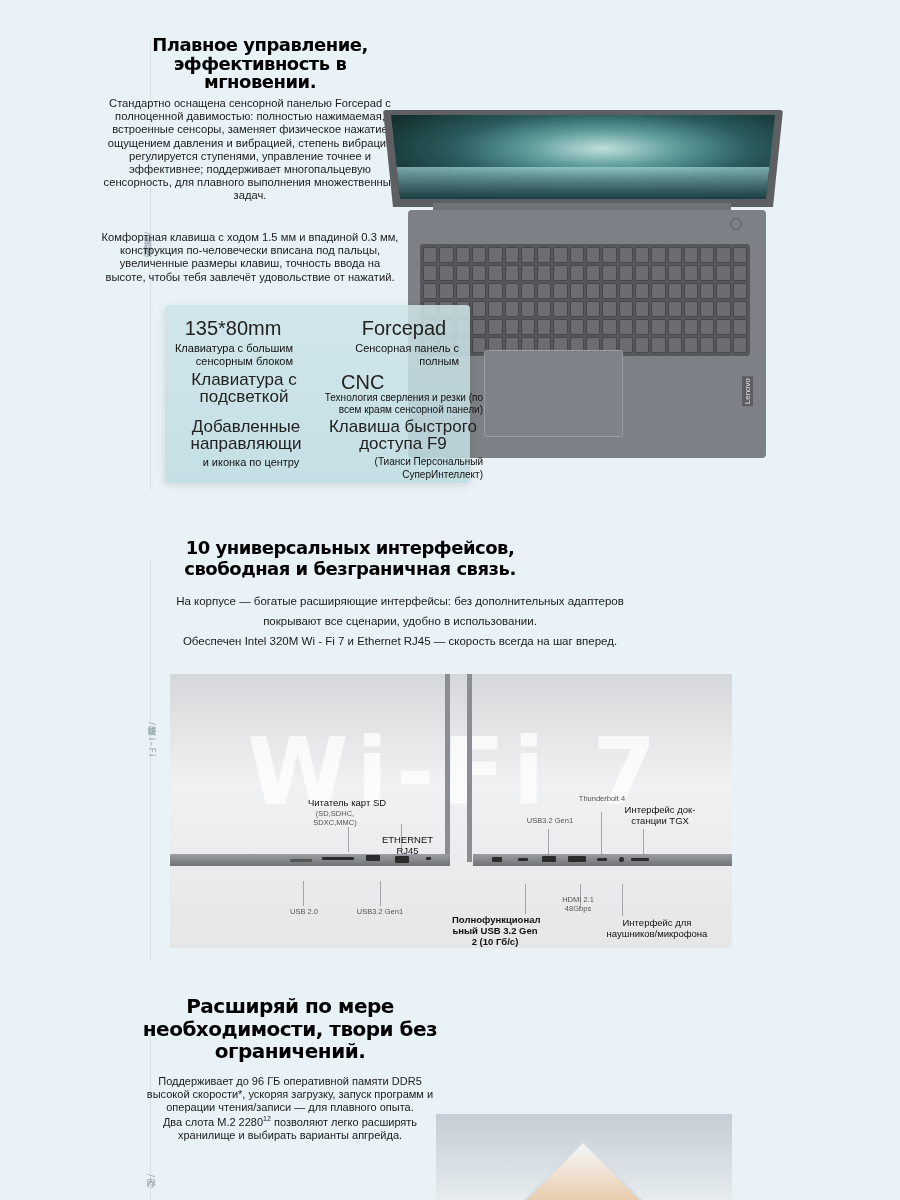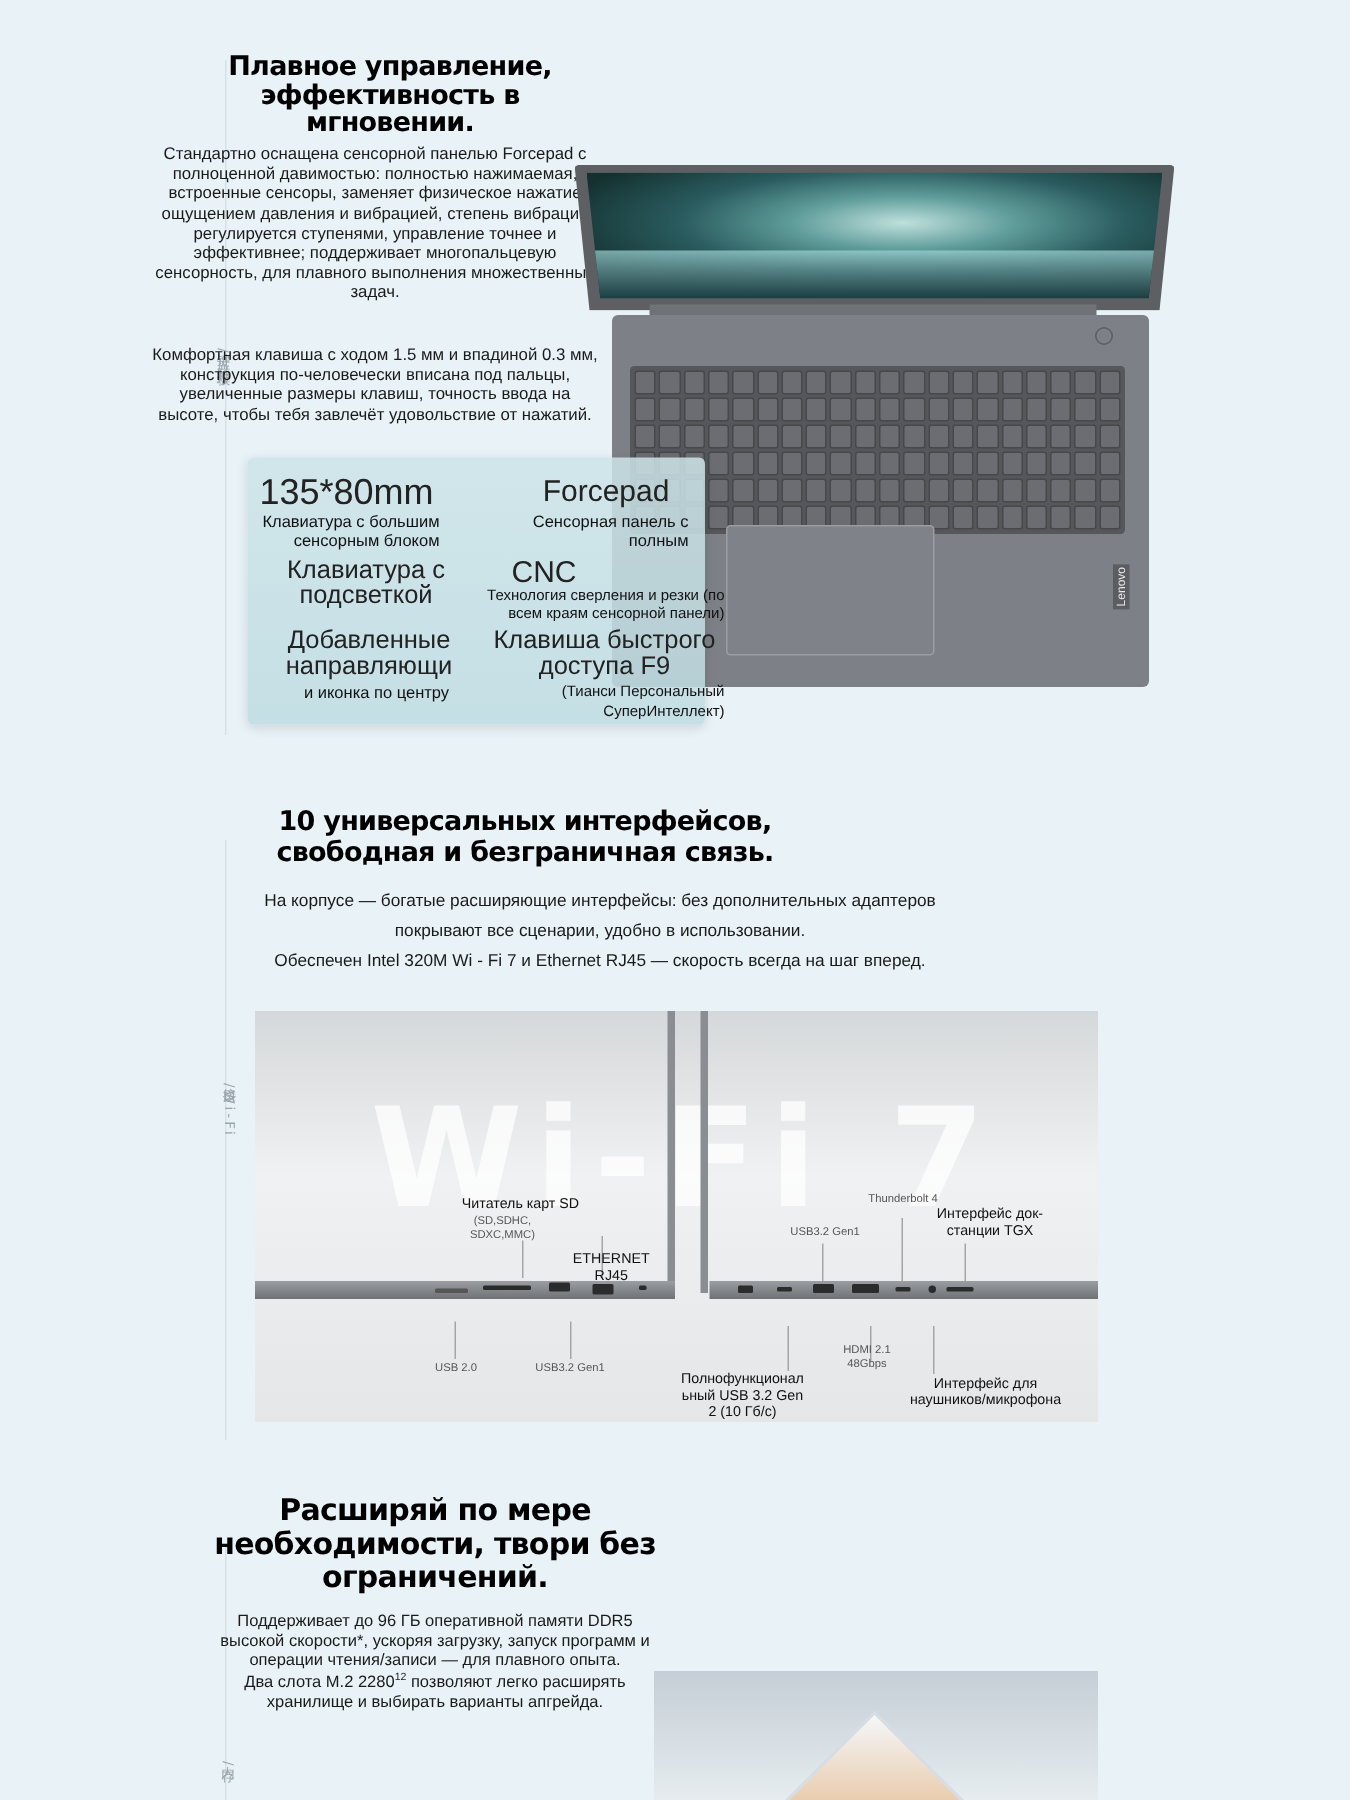--- a/index.html
+++ b/index.html
@@ -189,21 +189,21 @@
         <span></span>
         <span></span>
     </div>
     <div class="touchpad"></div>
     <div class="brand">Lenovo</div>
   </div>
 </div>
 
 <div id="card" class="abs">
   <div class="c-item" style="left:8px;top:14px;width:120px;">
-    <div class="c-big" style="font-size:24px;text-align:left;">135*80mm</div>
+    <div class="c-big" style="font-size:20px;text-align:center;">135*80mm</div>
     <div class="c-small" style="margin-top:4px;">Клавиатура с большим сенсорным блоком</div>
   </div>
   <div class="c-item" style="left:184px;top:14px;width:110px;">
     <div class="c-big" style="font-size:20px;">Forcepad</div>
     <div class="c-small" style="margin-top:4px;">Сенсорная панель с полным</div>
   </div>
   <div class="c-item" style="left:14px;top:66px;width:130px;">
     <div class="c-big" style="font-size:17px;line-height:17px;">Клавиатура с подсветкой</div>
   </div>
   <div class="c-item" style="left:148px;top:68px;width:170px;">
@@ -266,21 +266,21 @@
   <div class="pline" style="left:378px;top:155px;height:25px;"></div>
   <div class="pline" style="left:431px;top:138px;height:42px;"></div>
   <div class="pline" style="left:473px;top:155px;height:25px;"></div>
   <div class="pline" style="left:355px;top:210px;height:30px;"></div>
   <div class="pline" style="left:410px;top:210px;height:24px;"></div>
   <div class="pline" style="left:452px;top:210px;height:32px;"></div>
 
   <div class="plabel pl-light" style="left:350px;top:142px;width:60px;">USB3.2 Gen1</div>
   <div class="plabel pl-light" style="left:400px;top:120px;width:64px;">Thunderbolt 4</div>
   <div class="plabel pl-dark" style="left:450px;top:130px;width:80px;white-space:normal;">Интерфейс док-станции TGX</div>
-  <div class="plabel pl-dark" style="left:282px;top:240px;width:86px;white-space:normal;">Полнофункционал ьный USB 3.2 Gen 2 (10 Гб/с)</div>
+  <div class="plabel pl-dark" style="left:282px;top:240px;width:86px;white-space:normal;font-weight:bold;">Полнофункционал ьный USB 3.2 Gen 2 (10 Гб/с)</div>
   <div class="plabel pl-light" style="left:388px;top:221px;width:40px;white-space:normal;">HDMI 2.1 48Gbps</div>
   <div class="plabel pl-dark" style="left:432px;top:243px;width:110px;white-space:normal;">Интерфейс для наушников/микрофона</div>
 </div>
 
 <div class="side-label" style="left:144px;top:1170px;">内存/</div>
 
 <div id="title3" class="abs h-bold">Расширяй по мере необходимости, твори без ограничений.</div>
 <div id="para4" class="abs para">
   <div>Поддерживает до 96 ГБ оперативной памяти DDR5 высокой скорости*, ускоряя загрузку, запуск программ и операции чтения/записи — для плавного опыта.</div>
   <div><span>Два слота M.2 2280</span><sup style="font-size:7px;">12</sup><span> позволяют легко расширять хранилище и выбирать варианты апгрейда.</span></div>

